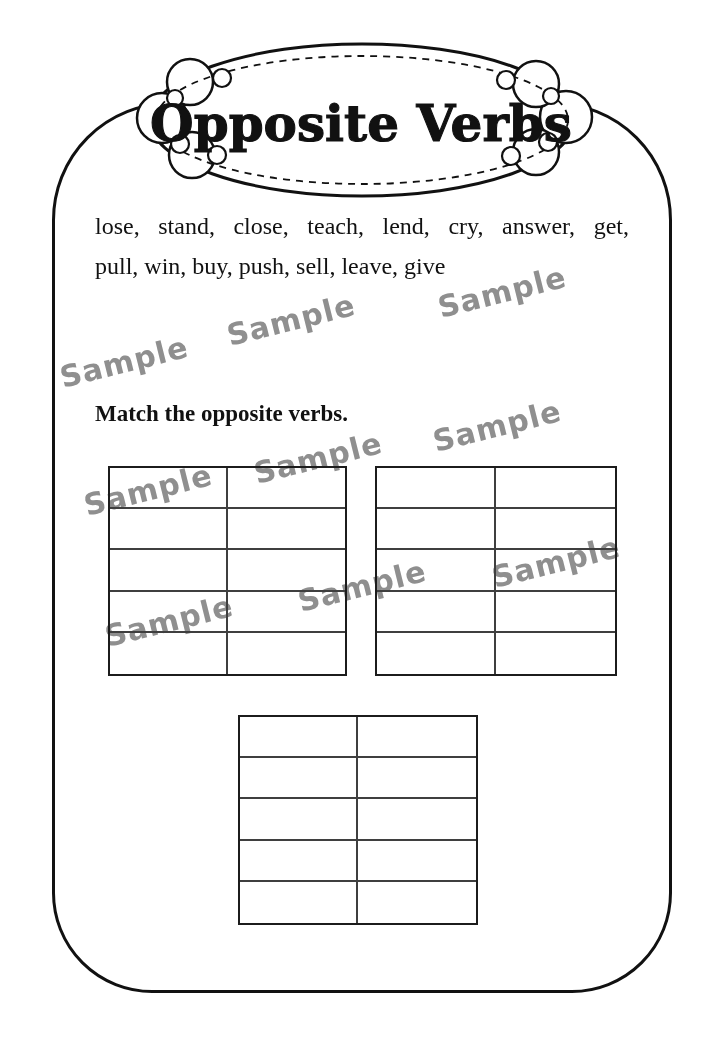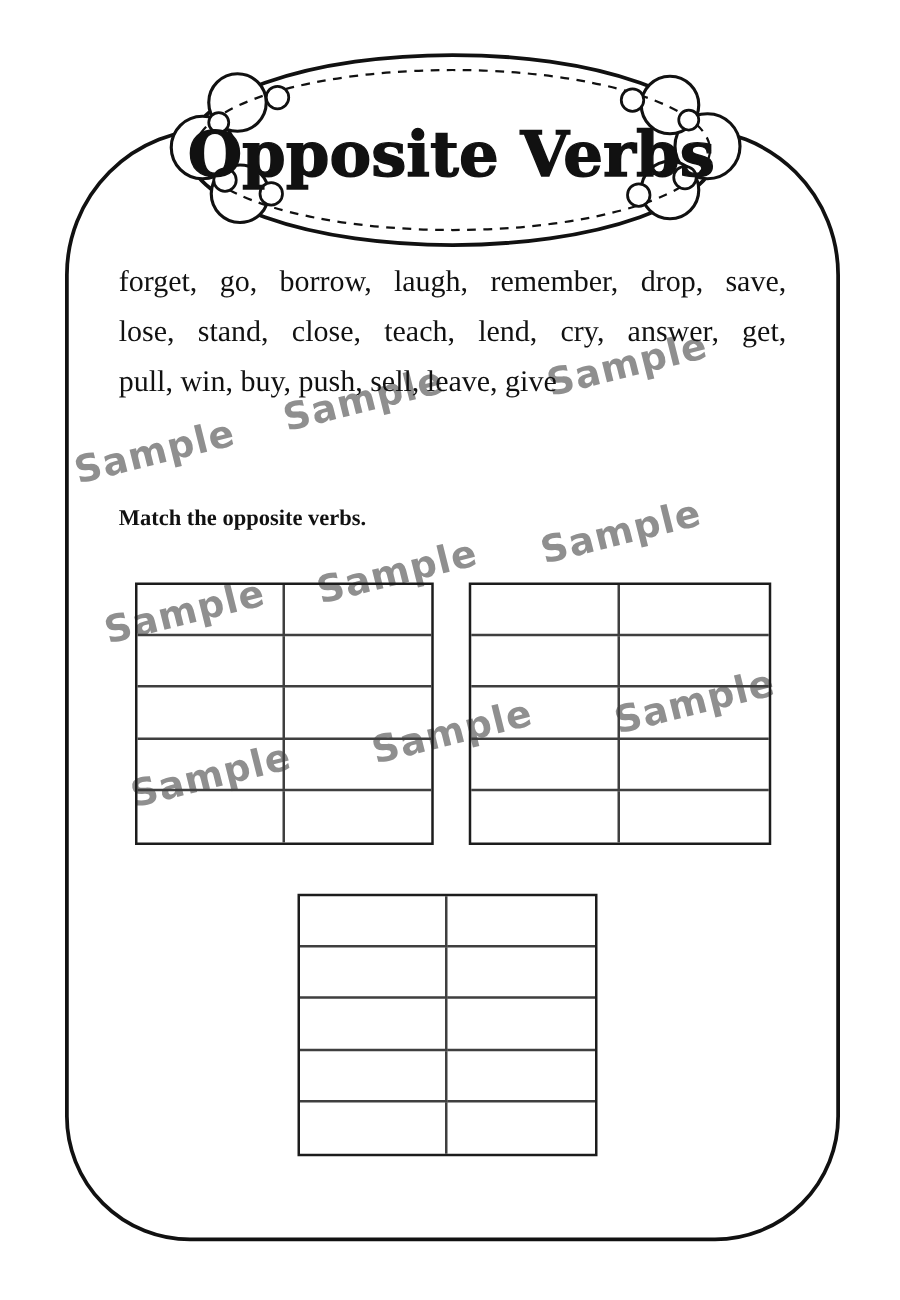--- a/index.html
+++ b/index.html
@@ -19,21 +19,21 @@
   #cartouche{position:absolute;left:115px;top:33px;width:492px;height:175px;z-index:3;}
   #title{position:absolute;left:115px;top:94px;width:492px;text-align:center;z-index:4;
          font-family:"DejaVu Serif", serif;font-weight:bold;font-size:50px;
          -webkit-text-stroke:1.1px #111;letter-spacing:0px;}
 
   
   .content{position:absolute;z-index:5;}
   #word-list{left:95px;top:206px;width:534px;font-size:24px;line-height:40px;}
   #word-list .line{white-space:nowrap;}
   #word-list .line.j{white-space:normal;text-align:justify;text-align-last:justify;}
-  #instruction{left:95px;top:399px;width:534px;font-size:18px;font-weight:bold;line-height:30px;}
+  #instruction{left:95px;top:399px;width:534px;font-size:23px;font-weight:bold;line-height:30px;}
 
   .match-table{position:absolute;z-index:5;display:grid;grid-template-columns:1fr 1fr;
                grid-auto-rows:1fr;border:2px solid #1c1c1c;background:transparent;box-sizing:border-box;}
   #table-left{left:108px;top:466px;width:239px;height:210px;}
   #table-right{left:375px;top:466px;width:242px;height:210px;}
   #table-bottom{left:238px;top:715px;width:240px;height:210px;}
   .cell{border-right:2px solid #3f3f3f;border-bottom:2px solid #3f3f3f;box-sizing:border-box;}
   .cell:nth-child(2n){border-right:none;}
   .cell:nth-last-child(-n+2){border-bottom:none;}
 </style>
@@ -76,21 +76,20 @@
     <circle cx="102" cy="122" r="9" fill="#ffffff" stroke="#111" stroke-width="2.2"></circle>
     <circle cx="391" cy="47" r="9" fill="#ffffff" stroke="#111" stroke-width="2.2"></circle>
     <circle cx="436" cy="63" r="8" fill="#ffffff" stroke="#111" stroke-width="2.2"></circle>
     <circle cx="433" cy="109" r="9" fill="#ffffff" stroke="#111" stroke-width="2.2"></circle>
     <circle cx="396" cy="123" r="9" fill="#ffffff" stroke="#111" stroke-width="2.2"></circle>
   </svg>
 
   <div id="title">Opposite Verbs</div>
 
   <div id="word-list" class="content">
-    <div class="line j">forget, go, borrow, laugh, remember, drop, save,</div>
     <div class="line j">lose, stand, close, teach, lend, cry, answer, get,</div>
     <div class="line">pull, win, buy, push, sell, leave, give</div>
   </div>
 
   <div id="instruction" class="content">Match the opposite verbs.</div>
 
   <div id="table-left" class="match-table">
       <div class="cell"></div>
       <div class="cell"></div>
       <div class="cell"></div>

